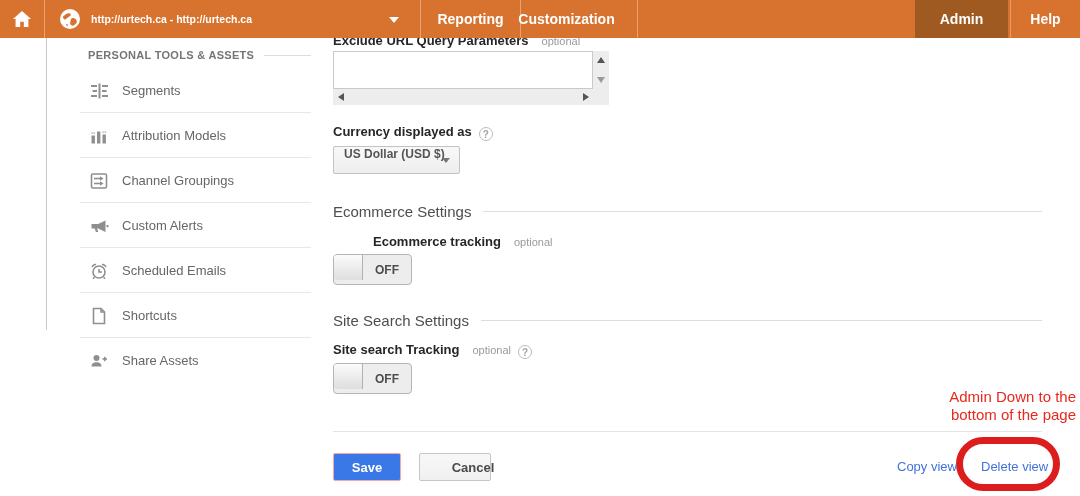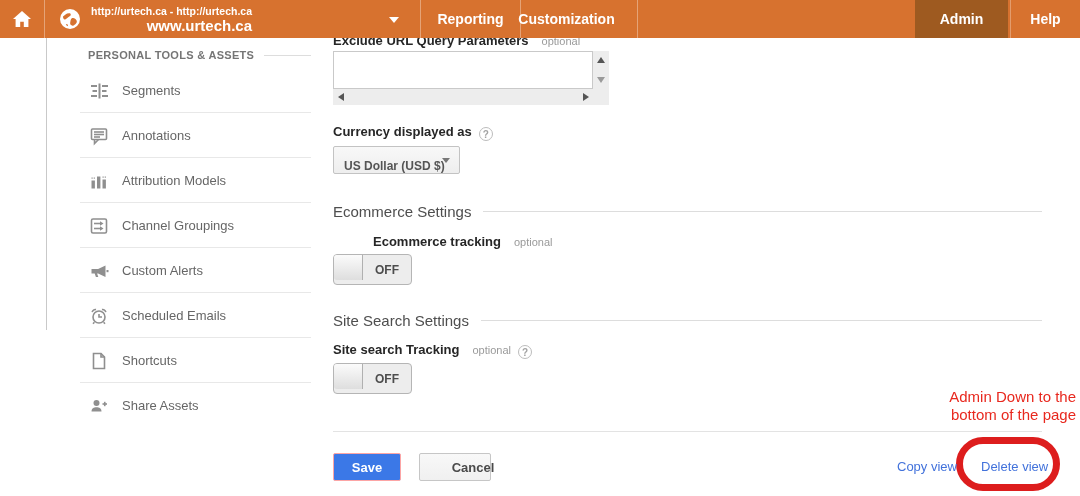--- a/index.html
+++ b/index.html
@@ -46,21 +46,21 @@
   .help-icon::before { content:"?"; }
 
   .ta-widget { position:absolute; left:333px; top:51px; width:276px; height:54px; background:#ededed; z-index:1; }
   .ta-box { position:absolute; left:0; top:0; width:260px; height:38px; background:#fff; border:1px solid #c9c9c9; font-size:12px; color:#333; padding:2px 4px; overflow:hidden; }
   .tri { width:0; height:0; position:absolute; }
   .tri-up   { border-left:4px solid transparent; border-right:4px solid transparent; border-bottom:6px solid #555; right:4px; top:6px; }
   .tri-down { border-left:4px solid transparent; border-right:4px solid transparent; border-top:6px solid #9a9a9a; right:4px; top:26px; }
   .tri-left { border-top:4px solid transparent; border-bottom:4px solid transparent; border-right:6px solid #555; left:5px; bottom:4px; }
   .tri-right{ border-top:4px solid transparent; border-bottom:4px solid transparent; border-left:6px solid #555; left:250px; bottom:4px; }
 
-  .dropdown { position:absolute; left:333px; top:146px; width:127px; height:28px; background:linear-gradient(#f8f8f8,#eeeeee); border:1px solid #c3c3c3; border-radius:2px; display:flex; align-items:flex-end; padding:0 10px; font-size:12px; font-weight:bold; color:#555; cursor:pointer; z-index:1; }
+  .dropdown { position:absolute; left:333px; top:146px; width:127px; height:28px; background:linear-gradient(#f8f8f8,#eeeeee); border:1px solid #c3c3c3; border-radius:2px; display:flex; align-items:flex-start; padding:0 10px; font-size:12px; font-weight:bold; color:#555; cursor:pointer; z-index:1; }
   .dd-caret { position:absolute; right:9px; top:11px; width:0; height:0; border-left:4px solid transparent; border-right:4px solid transparent; border-top:5px solid #777; }
 
   .section-head { position:absolute; left:333px; width:709px; display:flex; align-items:center; z-index:1; }
   #head-ecom { top:203px; }
   #head-search { top:312px; }
   .section-head .ht { font-size:15px; color:#4e4e4e; white-space:nowrap; }
   .section-head .rule { flex:1; height:1px; background:#ddd; margin-left:12px; }
 
   .toggle { position:absolute; width:79px; height:31px; border:1px solid #b5b5b5; border-radius:4px; background:#ededed; cursor:pointer; z-index:1; }
   #toggle-ecom { left:333px; top:254px; }
@@ -166,32 +166,20 @@
             <line x1="2" y1="15" x2="8" y2="15"></line>
           <line x1="10.5" y1="2.5" x2="10.5" y2="17.5"></line>
           <line x1="13" y1="5" x2="19" y2="5"></line>
             <line x1="13" y1="10" x2="17.5" y2="10"></line>
             <line x1="13" y1="15" x2="19" y2="15"></line>
         </svg>
       </span>
       <span>Segments</span>
     </div>
 
-    <div class="side-item">
-      <span class="side-icon">
-        <svg width="20" height="20" viewBox="0 0 20 20" stroke="#8f8f8f" stroke-width="1.6" fill="none">
-          <rect x="2.5" y="3" width="15" height="10.5" rx="1"></rect>
-          <line x1="5" y1="6" x2="15" y2="6"></line>
-            <line x1="5" y1="8.5" x2="15" y2="8.5"></line>
-            <line x1="5" y1="11" x2="11" y2="11"></line>
-          <path d="M5.5 13.5 L5.5 17.5 L9.5 13.5"></path>
-        </svg>
-      </span>
-      <span>Annotations</span>
-    </div>
 
     <div class="side-item">
       <span class="side-icon">
         <svg width="20" height="20" viewBox="0 0 20 20" fill="#8f8f8f">
           <rect x="2.5" y="9.5" width="3.4" height="8"></rect>
           <rect x="8" y="5.5" width="3.4" height="12"></rect>
           <rect x="13.5" y="8.5" width="3.4" height="9"></rect>
           <rect x="2.5" y="6.5" width="1.2" height="1.2"></rect>
             <rect x="4.7" y="6.5" width="1.2" height="1.2"></rect>
           <rect x="13.5" y="5.5" width="1.2" height="1.2"></rect>
@@ -273,21 +261,20 @@
       <span class="globe-wrap">
         <svg width="22" height="22" viewBox="0 0 22 22">
           <circle cx="11" cy="11" r="10" fill="#fff"></circle>
           <path fill="#d7722f" d="M4 8.5 c1.8-1.2 3-3.3 6-3.3 c2.3 0 2.2 2.1 0.6 3.1 c-1.5 0.9-2.4 1.9-4 2.9 C5 12.1 4 10.5 4 8.5 Z"></path>
           <path fill="#d7722f" d="M12.5 10.5 c2-1 4.2 0.1 5.1 2.1 c0.9 2-1 3.9-3 4.8 c-2 0.9-3.9-1-3.4-2.9 c0.3-1.4 0.4-3.1 1.3-4 Z"></path>
           <path fill="#d7722f" d="M8 16 c0.8 0.4 1.2 1.5 0.8 2.2 c-0.9-0.3-1.6-1-2-1.8 Z"></path>
         </svg>
       </span>
       <span class="acct-text">
         <span class="acct-path">http://urtech.ca - http://urtech.ca</span>
-        <span class="acct-name">www.urtech.ca</span>
       </span>
       <span class="acct-caret"></span>
     </div>
     <div class="htab" id="tab-reporting">Reporting</div>
     <div class="htab" id="tab-customization">Customization</div>
     <div class="htab" id="tab-admin">Admin</div>
     <div class="htab" id="tab-help">Help</div>
   </div>
 
 </div>

